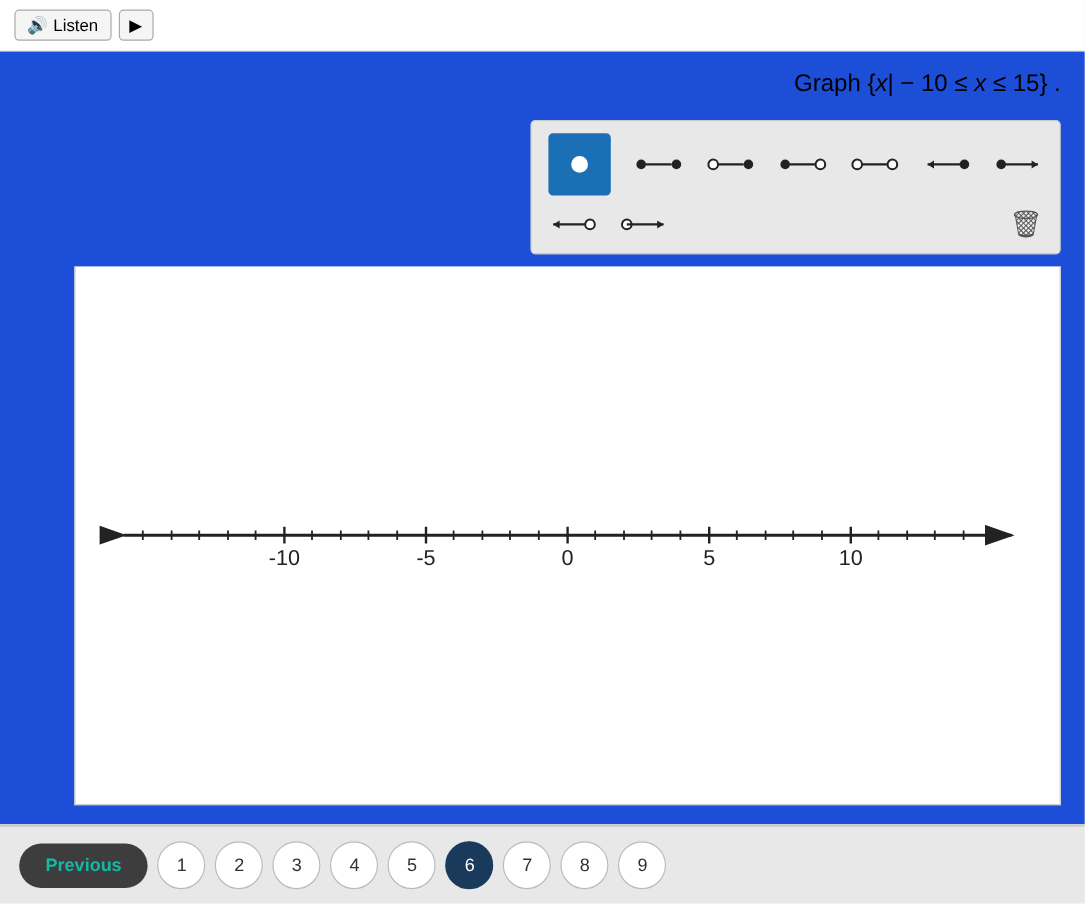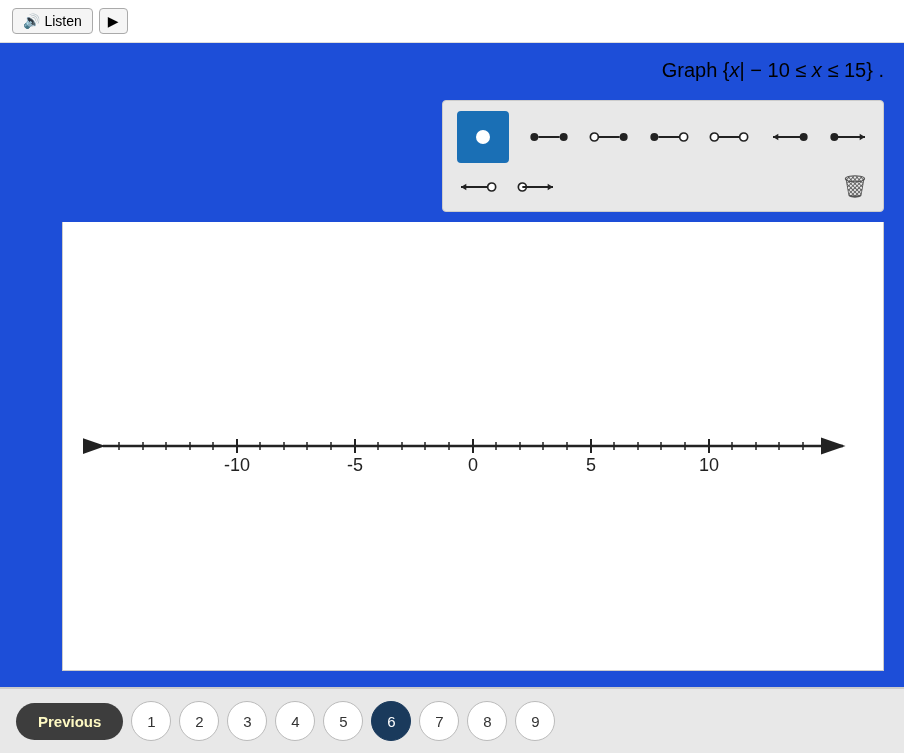--- a/index.html
+++ b/index.html
@@ -137,21 +137,21 @@
       background: #e8e8e8;
       border-top: 2px solid #ccc;
       padding: 12px 16px;
       display: flex;
       align-items: center;
       gap: 8px;
     }
 
     .prev-btn {
       background: #3d3d3d;
-      color: #fef9c3;
+      color: #14b8a6;
       border: none;
       border-radius: 20px;
       padding: 10px 22px;
       font-size: 15px;
       font-weight: bold;
       cursor: pointer;
     }
 
     .page-btn {
       background: #fff;

